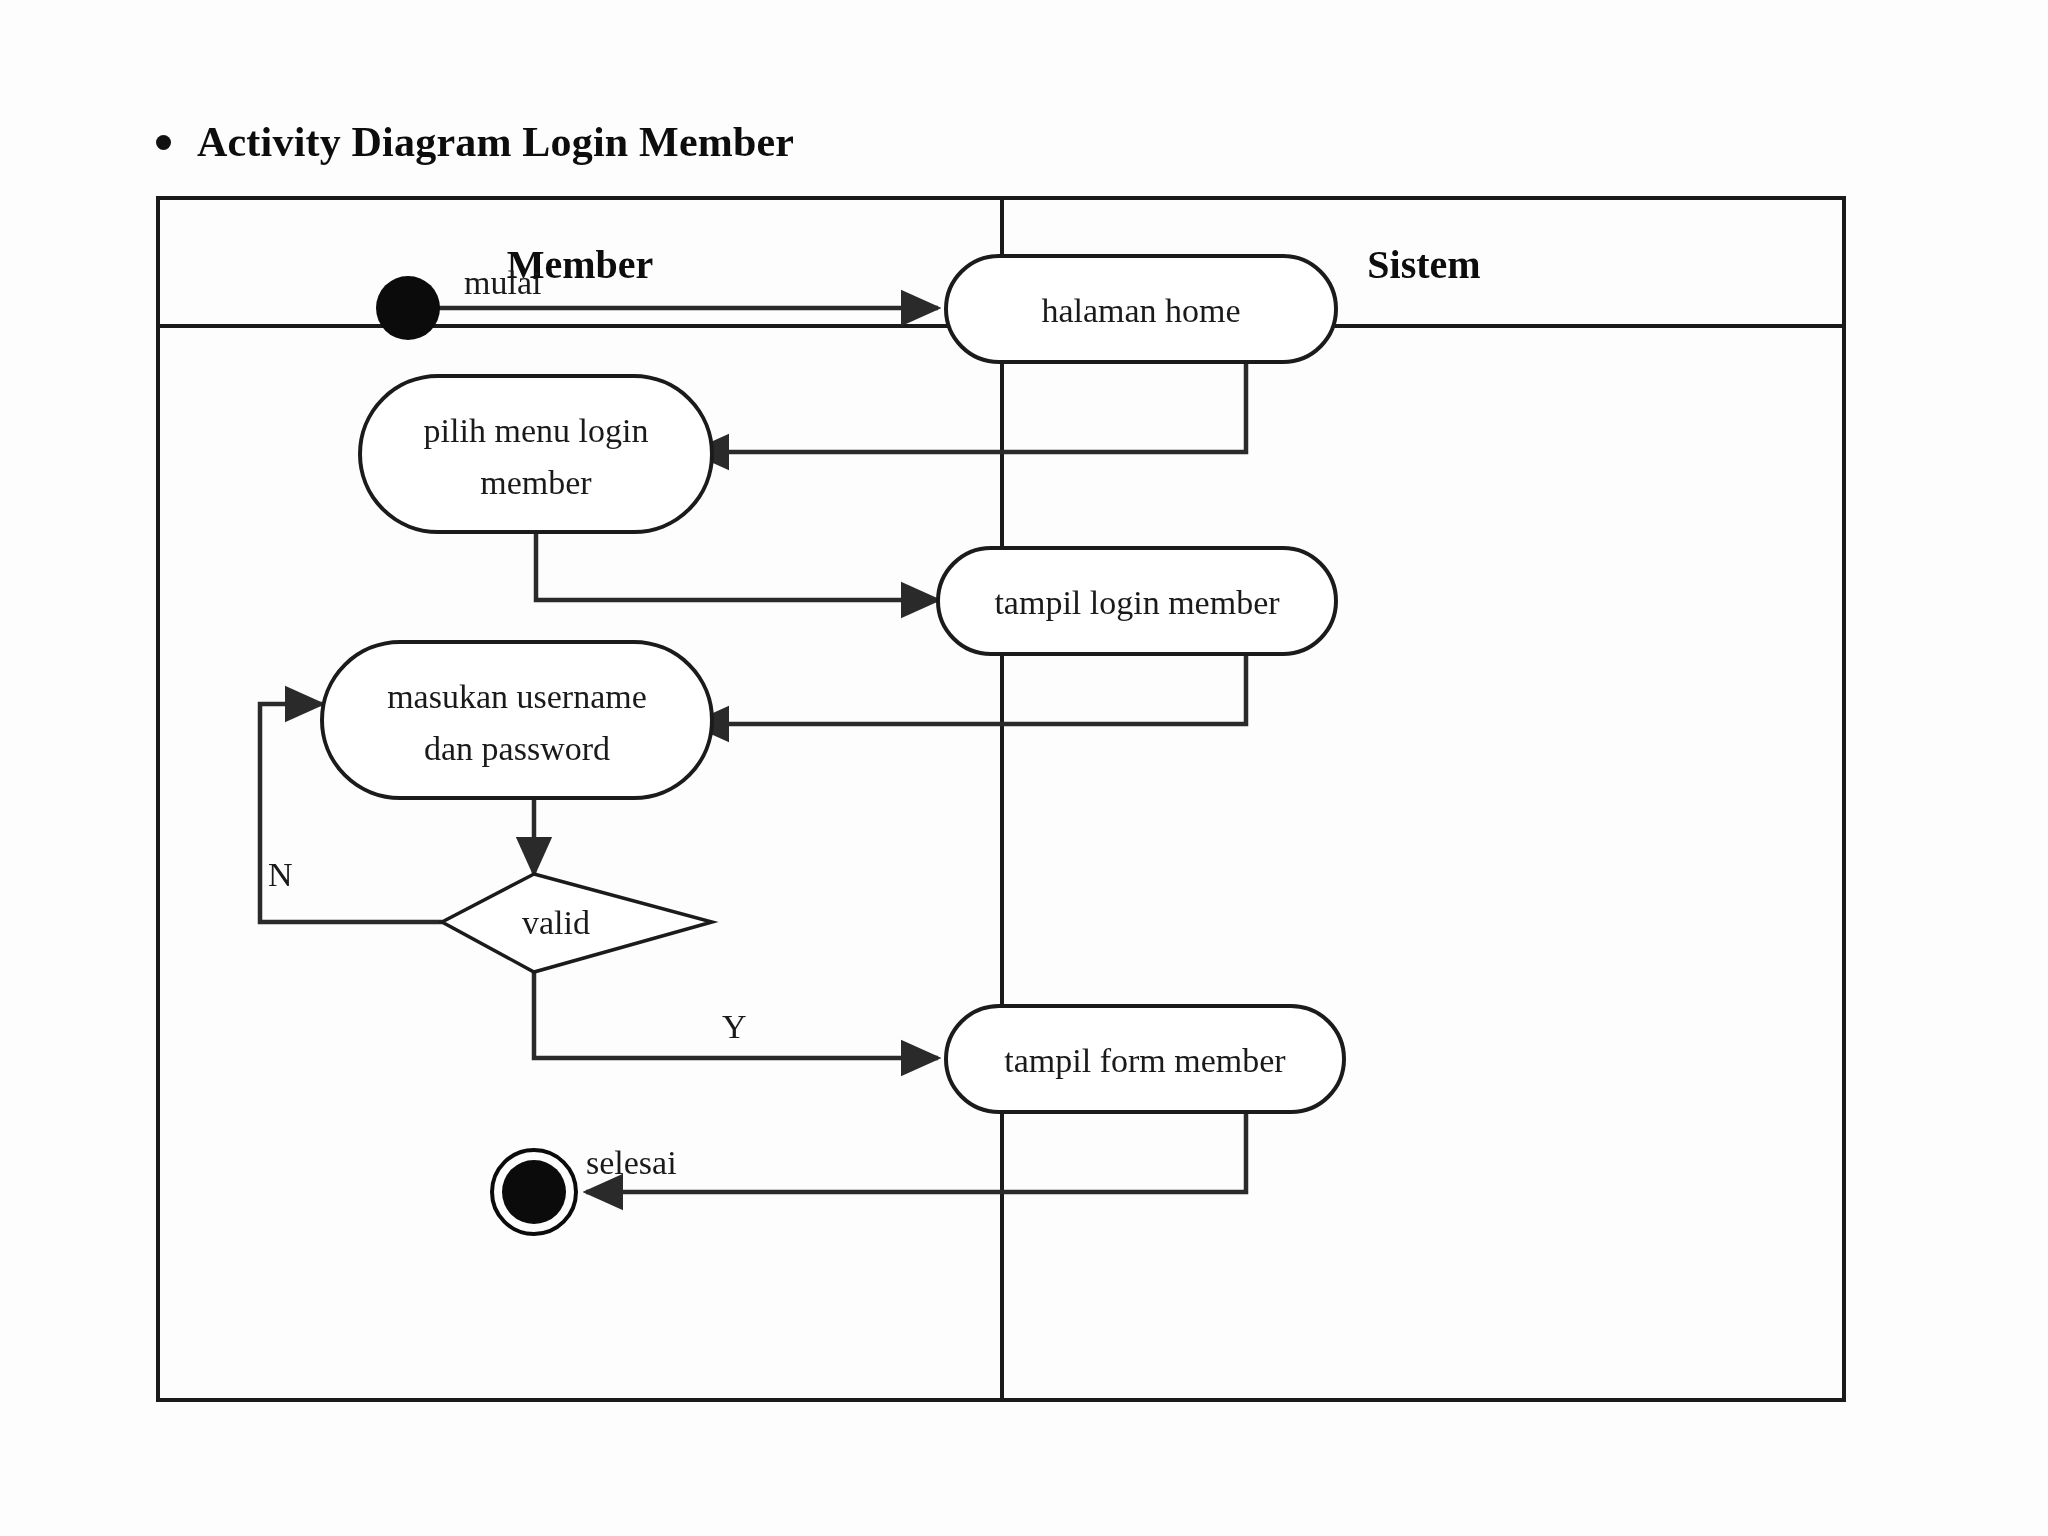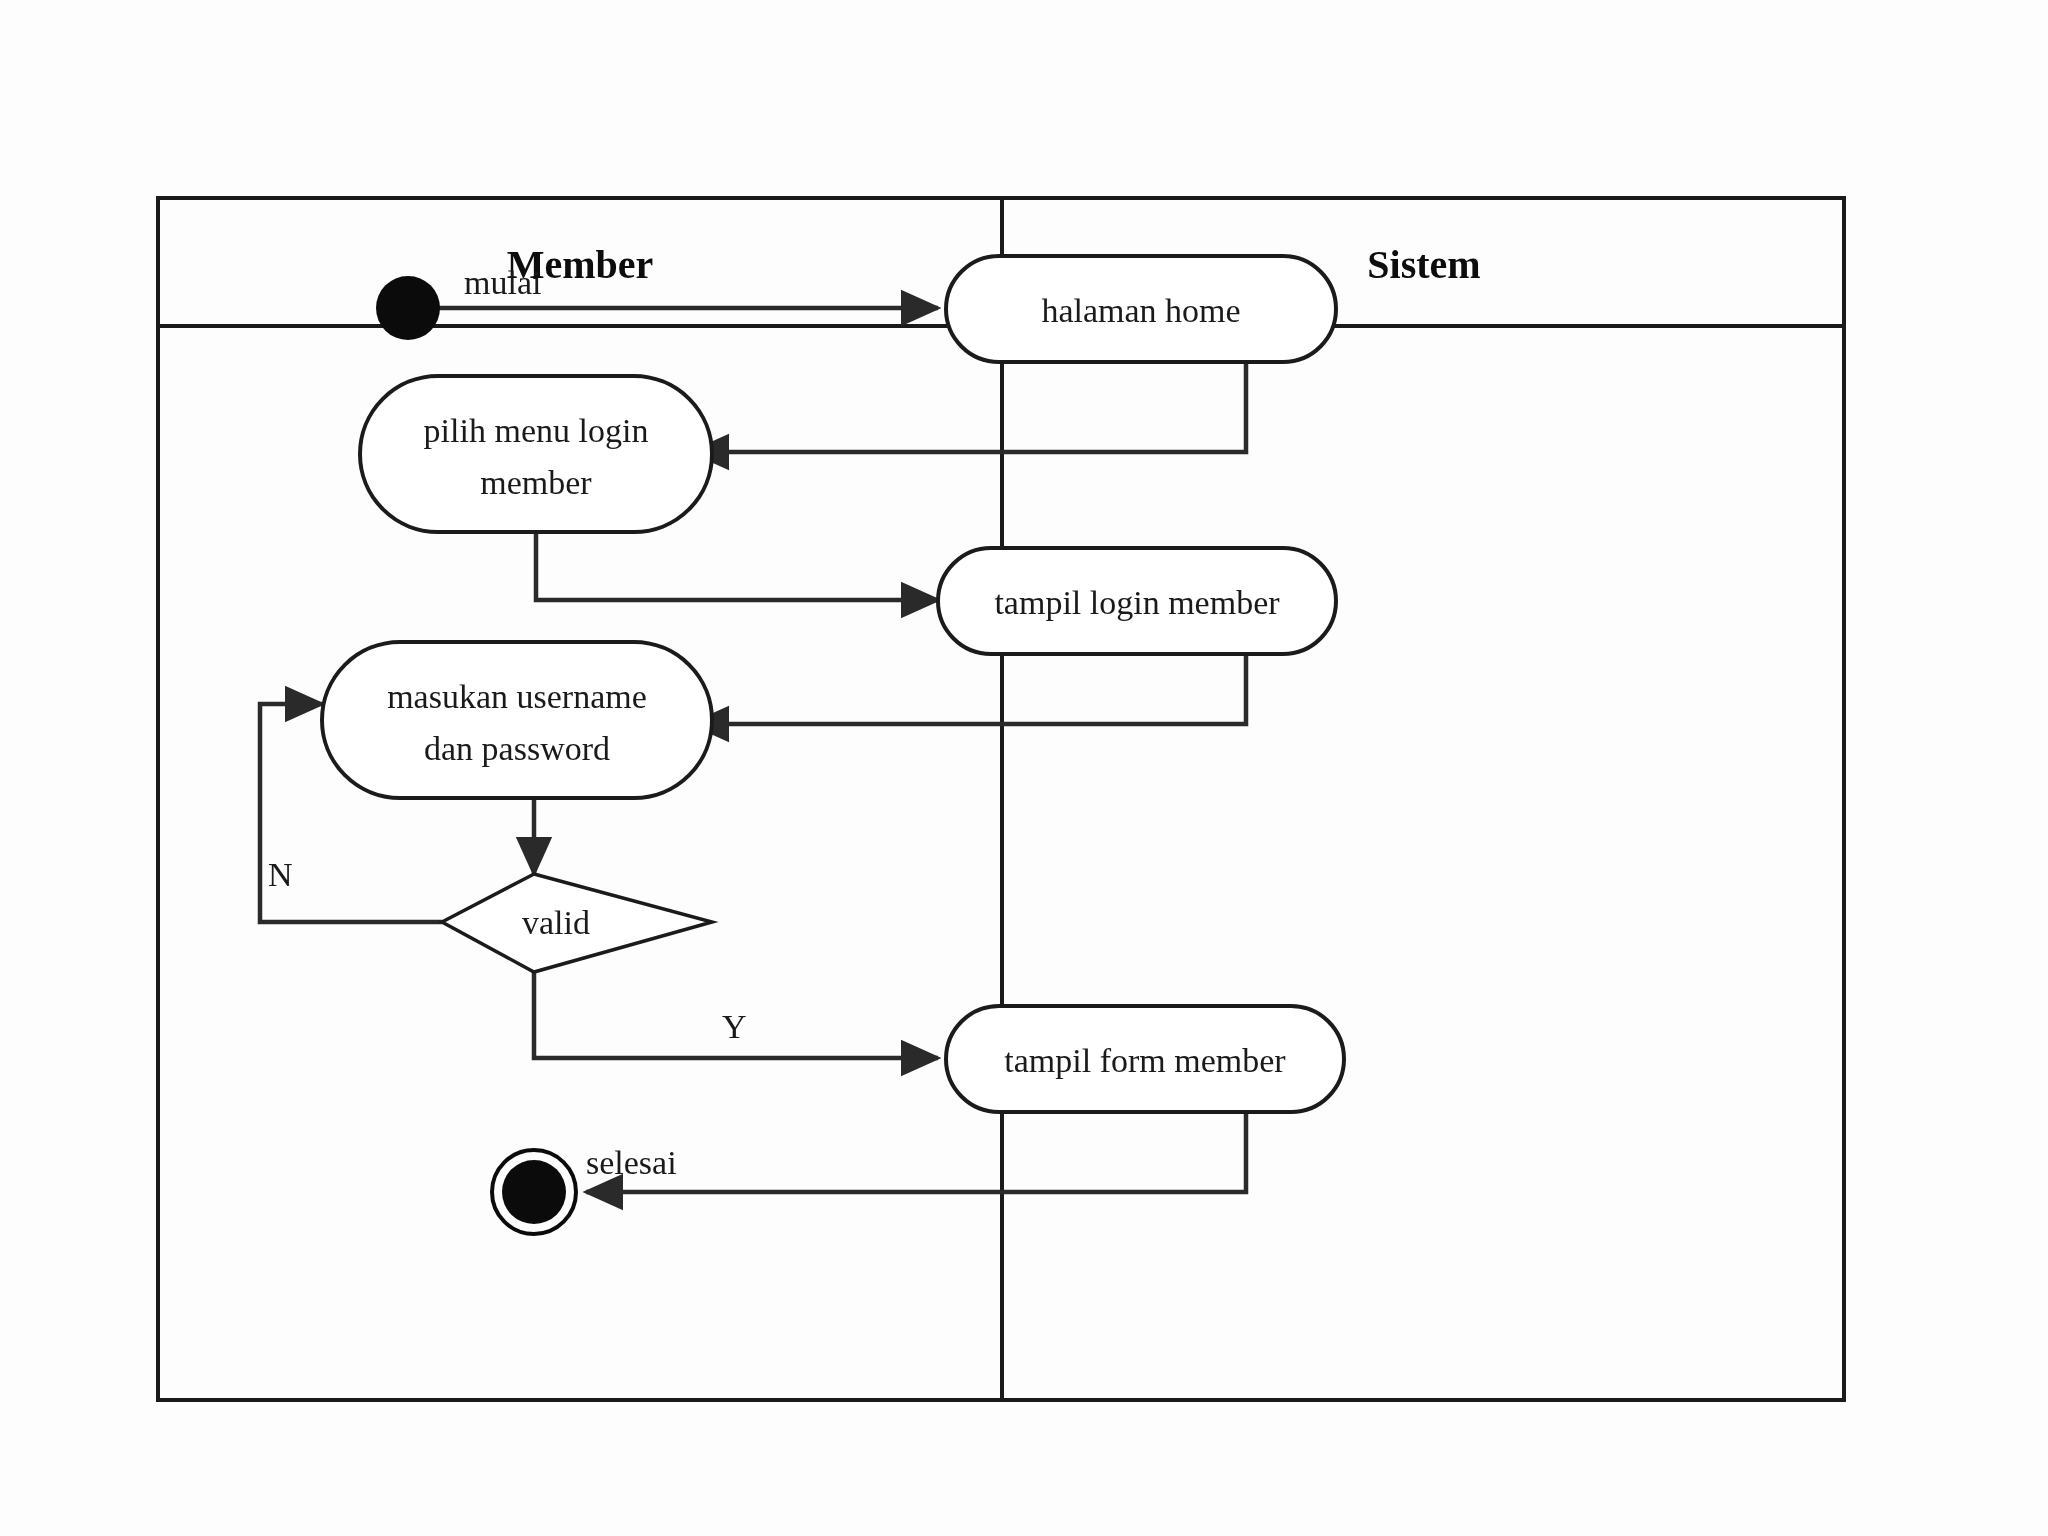--- a/index.html
+++ b/index.html
@@ -114,20 +114,24 @@
     fill: none;
     stroke: #0b0b0b;
     stroke-width: 4;
   }
 </style>
 </head>
 <body>
 
 <div id="page">
 
+  <div id="title-row">
+    <span id="title-bullet"></span>
+    <span id="title-text">Activity Diagram Login Member</span>
+  </div>
 
   <div id="diagram-wrap">
     <svg id="diagram" viewBox="0 0 1690 1206" xmlns="http://www.w3.org/2000/svg">
 
       <defs>
         <marker id="arrowflow" viewBox="0 0 12 12" refX="11" refY="6" markerWidth="9" markerHeight="9" orient="auto-start-reverse">
           <path d="M 0 0.6 L 12 6 L 0 11.4 z" fill="#2a2a2a"></path>
         </marker>
       </defs>
 

